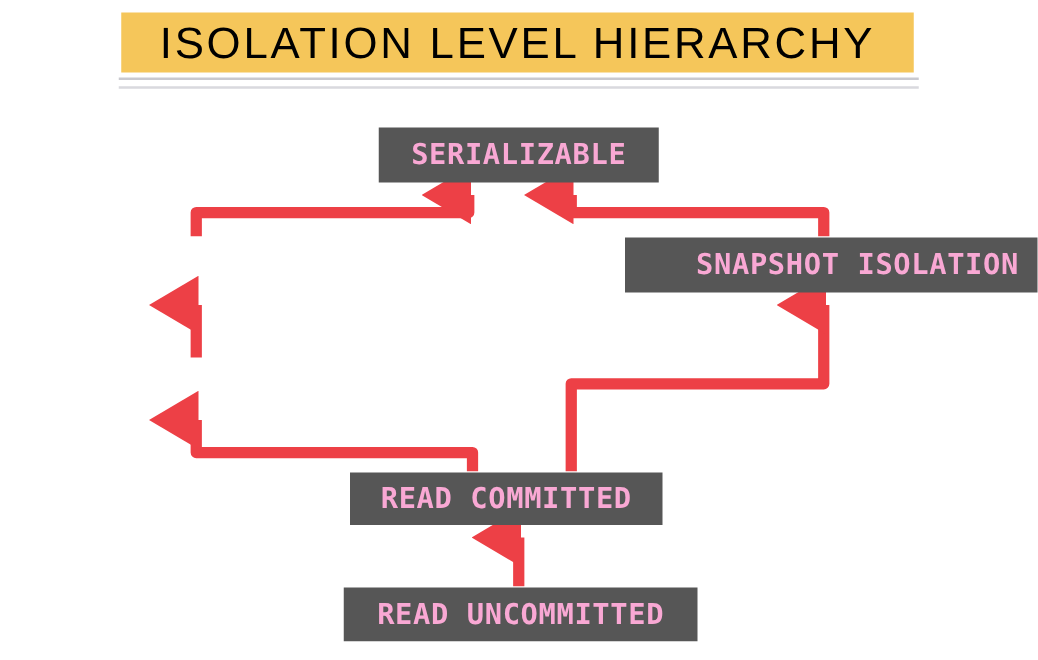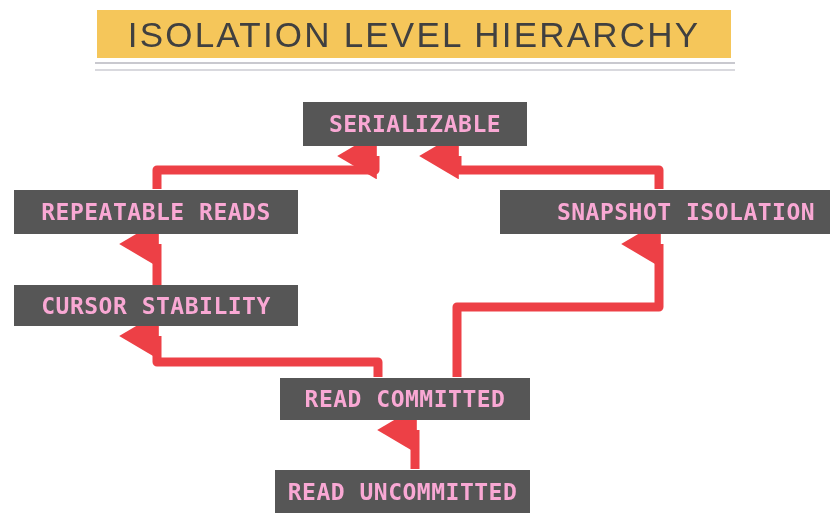--- a/index.html
+++ b/index.html
@@ -26,21 +26,21 @@
     background: #f5c65a;
     display: flex;
     align-items: center;
     justify-content: center;
   }
   #title-text {
     font-family: "Liberation Sans", sans-serif;
     font-size: 35px;
     font-weight: 400;
     letter-spacing: 2.2px;
-    color: #404040;
+    color: #000000;
     white-space: nowrap;
     line-height: 1;
   }
   #title-rule {
     position: absolute;
     left: 95px;
     top: 62px;
     width: 640px;
     height: 5px;
     border-top: 2px solid #c9c9cf;
@@ -77,21 +77,21 @@
     justify-content: center;
     white-space: nowrap;
     box-sizing: border-box;
     z-index: 2;
   }
   #node-serializable        { left: 303px; top: 102px; width: 224px; height: 44px; }
   #node-repeatable-reads    { left: 14px;  top: 190px; width: 284px; height: 44px; }
   #node-snapshot-isolation  { left: 500px; top: 190px; width: 372px; height: 44px; }
   #node-cursor-stability    { left: 14px;  top: 285px; width: 284px; height: 41px; }
   #node-read-committed      { left: 280px; top: 378px; width: 250px; height: 42px; }
-  #node-read-uncommitted    { left: 275px; top: 470px; width: 255px; height: 43px; }
+  #node-read-uncommitted    { left: 275px; top: 470px; width: 283px; height: 43px; }
 </style>
 </head>
 <body>
 
 <div id="title-band">
   <span id="title-text">ISOLATION LEVEL HIERARCHY</span>
 </div>
 <div id="title-rule"></div>
 
 <div id="diagram">
@@ -114,23 +114,21 @@
       <path d="M 378 377 L 378 362 L 157 362 L 157 336"></path>
 
       <path d="M 457 377 L 457 307 L 659 307 L 659 244"></path>
 
       <path d="M 415 469 L 415 430"></path>
     </g>
   </svg>
 
   <div class="node" id="node-serializable">SERIALIZABLE</div>
 
-  <div class="node" id="node-repeatable-reads">REPEATABLE READS</div>
 
   <div class="node" id="node-snapshot-isolation">SNAPSHOT ISOLATION</div>
 
-  <div class="node" id="node-cursor-stability">CURSOR STABILITY</div>
 
   <div class="node" id="node-read-committed">READ COMMITTED</div>
 
   <div class="node" id="node-read-uncommitted">READ UNCOMMITTED</div>
 
 </div>
 
 </body></html>

